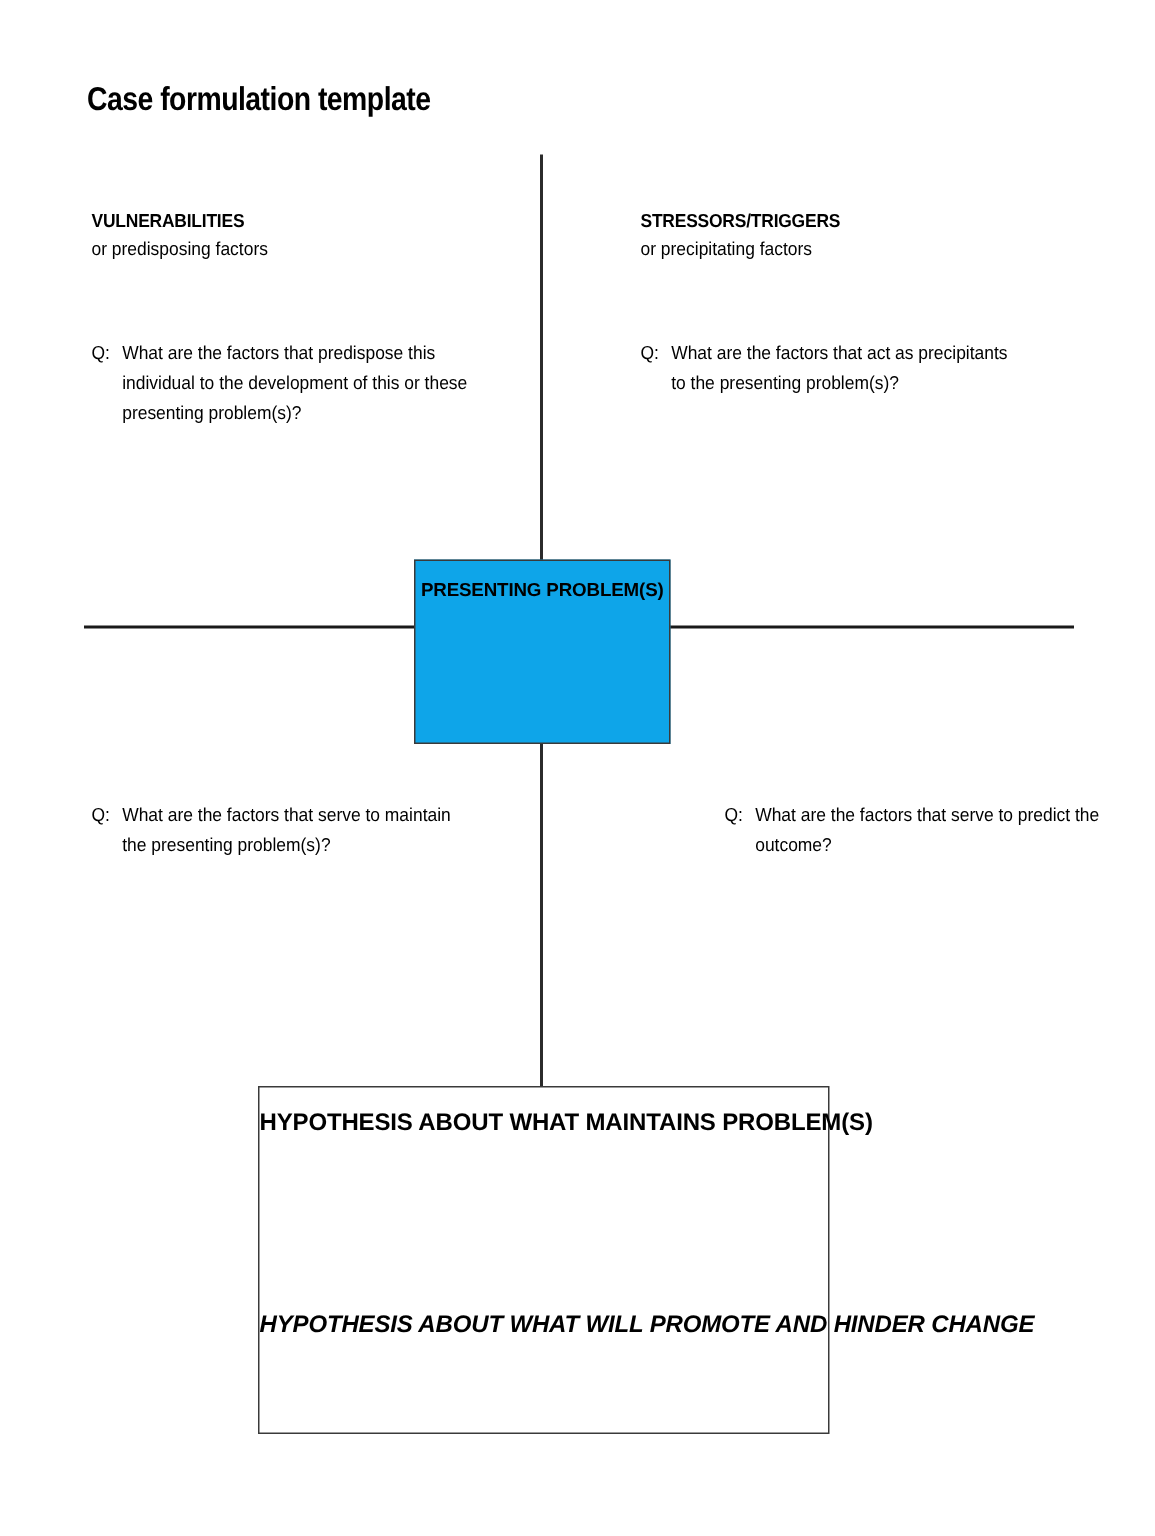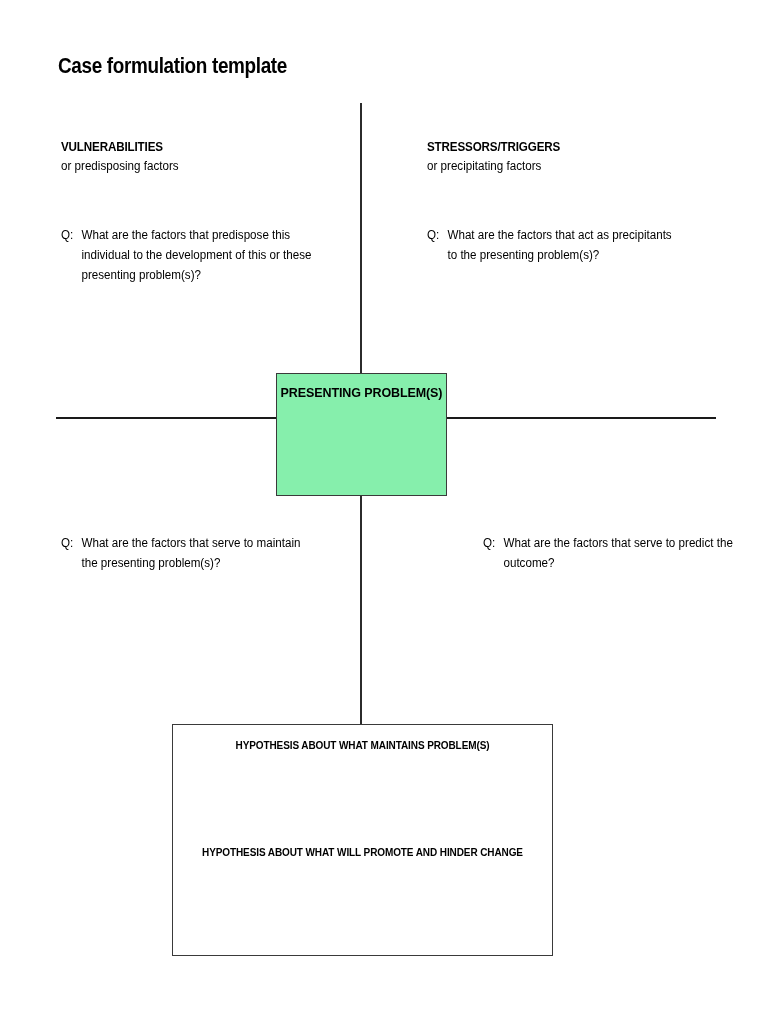--- a/index.html
+++ b/index.html
@@ -109,21 +109,21 @@
   #q-prognostic     { left: 483px; top: 533px; }
 
   
   #center-box {
     position: absolute;
     left: 276px;
     top: 373px;
     width: 171px;
     height: 123px;
     border: 1.6px solid #3a3a3a;
-    background: #86efac;
+    background: #0ea5e9;
     box-sizing: border-box;
   }
   #center-box-label {
     position: absolute;
     left: 0;
     top: 12px;
     width: 100%;
     text-align: center;
     font-size: 12.5px;
     font-weight: bold;
@@ -139,27 +139,27 @@
     width: 381px;
     height: 232px;
     border: 1.6px solid #3a3a3a;
     background: #ffffff;
     box-sizing: border-box;
   }
   .hyp-line {
     position: absolute;
     width: 100%;
     text-align: center;
-    font-size: 10px;
+    font-size: 16px;
     font-weight: bold;
     letter-spacing: -0.1px;
     white-space: nowrap;
   }
   #hyp-line-1 { left: 0; top: 15px; }
-  #hyp-line-2 { left: 0; top: 122px; }
+  #hyp-line-2 { left: 0; top: 150px; font-style: italic; }
 </style>
 </head>
 <body>
 
 <div id="page">
 
   <div id="doc-title">Case formulation template</div>
 
   <div class="axis-v"></div>
   <div class="axis-h"></div>

